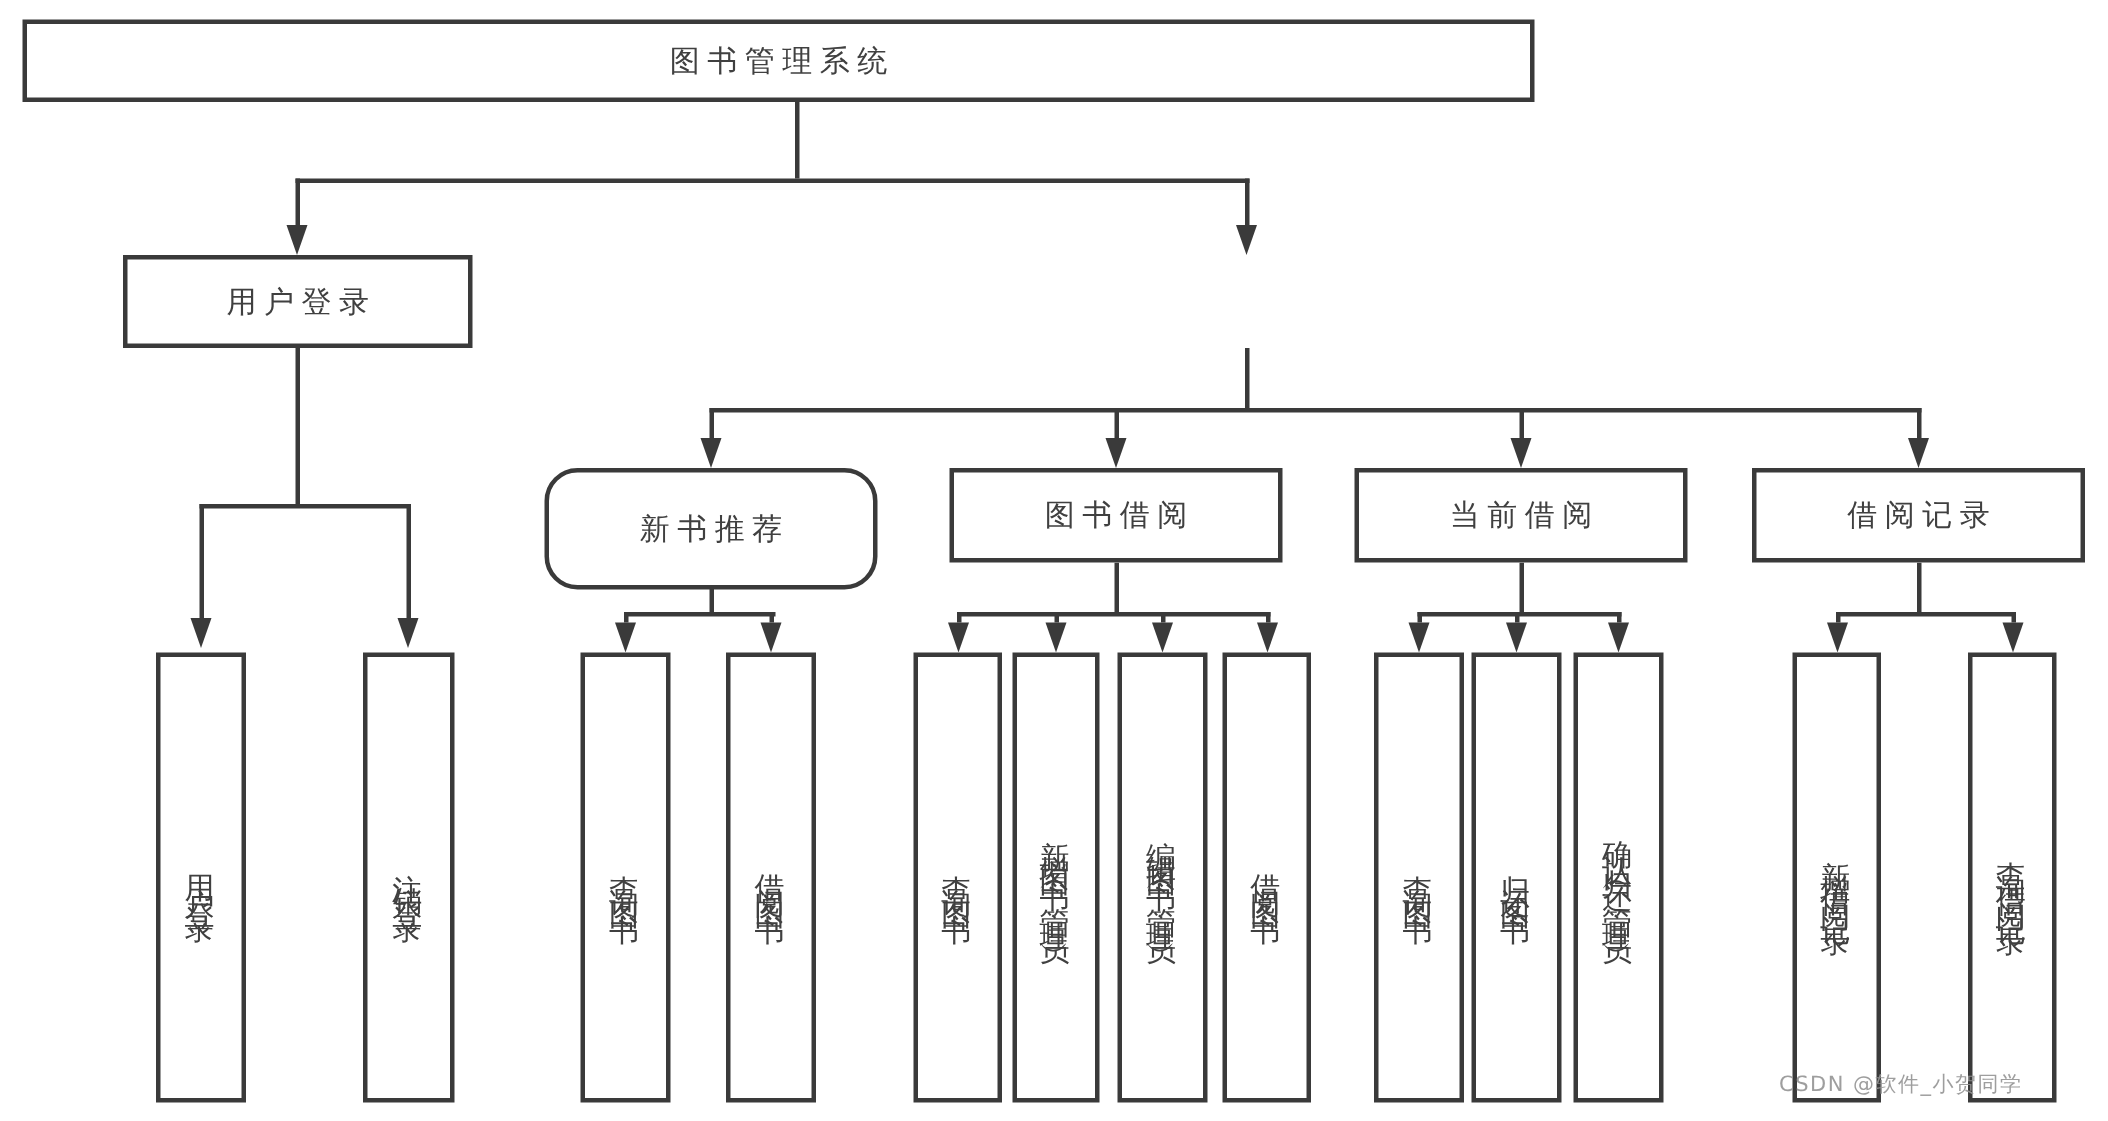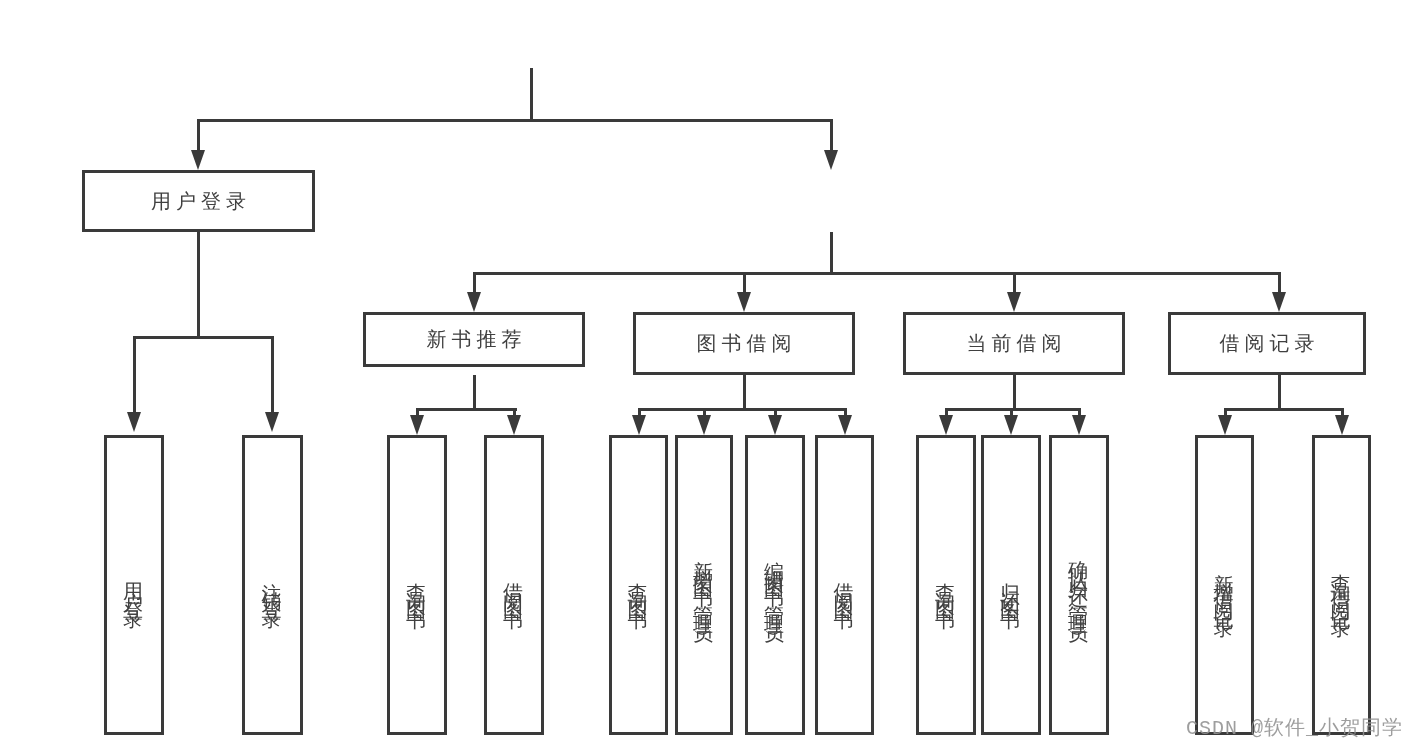--- a/index.html
+++ b/index.html
@@ -21,28 +21,31 @@
   
   .v{position:absolute;width:3px;background:#3a3a3a;z-index:1;}
   .h{position:absolute;height:3px;background:#3a3a3a;z-index:1;}
   .a{
     position:absolute;width:0;height:0;z-index:1;
     border-left:7px solid transparent;border-right:7px solid transparent;
     border-top:20px solid #3a3a3a;
   }
   .watermark{
     position:absolute;top:714px;left:1186px;z-index:5;
-    font-size:20px;letter-spacing:1px;color:rgba(148,148,148,0.9);white-space:nowrap;font-family:Liberation Mono, monospace;
+    font-size:14px;letter-spacing:1px;color:rgba(148,148,148,0.9);white-space:nowrap;
   }
 </style>
 </head>
 <body>
 
 <div class="canvas">
 
+  <div class="node" style="left:15px;top:13px;width:1008px;height:55px;">
+    <span class="lbl">图书管理系统</span>
+  </div>
 
   <div class="v" style="left:530px;top:68px;height:51px;"></div>
   <div class="h" style="left:197px;top:119px;width:636px;"></div>
   <div class="v" style="left:197px;top:119px;height:31px;"></div>
   <div class="a" style="left:191px;top:150px;"></div>
   <div class="v" style="left:830px;top:119px;height:31px;"></div>
   <div class="a" style="left:824px;top:150px;"></div>
 
   <div class="node" style="left:82px;top:170px;width:233px;height:62px;">
     <span class="lbl">用户登录</span>
@@ -59,30 +62,30 @@
   <div class="h" style="left:473px;top:272px;width:808px;"></div>
   <div class="v" style="left:473px;top:272px;height:20px;"></div>
   <div class="a" style="left:467px;top:292px;"></div>
   <div class="v" style="left:743px;top:272px;height:20px;"></div>
   <div class="a" style="left:737px;top:292px;"></div>
   <div class="v" style="left:1013px;top:272px;height:20px;"></div>
   <div class="a" style="left:1007px;top:292px;"></div>
   <div class="v" style="left:1278px;top:272px;height:20px;"></div>
   <div class="a" style="left:1272px;top:292px;"></div>
 
-  <div class="node" style="left:363px;top:312px;width:222px;height:55px;">
+  <div class="node" style="left:363px;top:312px;width:222px;height:81px;border-radius:22px;">
     <span class="lbl">新书推荐</span>
   </div>
   <div class="node" style="left:903px;top:312px;width:222px;height:63px;">
     <span class="lbl">当前借阅</span>
   </div>
   <div class="node" style="left:633px;top:312px;width:222px;height:63px;">
     <span class="lbl">图书借阅</span>
   </div>
-  <div class="node" style="left:1168px;top:312px;width:198px;height:63px;">
+  <div class="node" style="left:1168px;top:312px;width:222px;height:63px;">
     <span class="lbl">借阅记录</span>
   </div>
 
   <div class="v" style="left:473px;top:375px;height:33px;"></div>
   <div class="h" style="left:416px;top:408px;width:101px;"></div>
   <div class="v" style="left:416px;top:408px;height:7px;"></div>
   <div class="a" style="left:410px;top:415px;"></div>
   <div class="v" style="left:513px;top:408px;height:7px;"></div>
   <div class="a" style="left:507px;top:415px;"></div>
 

